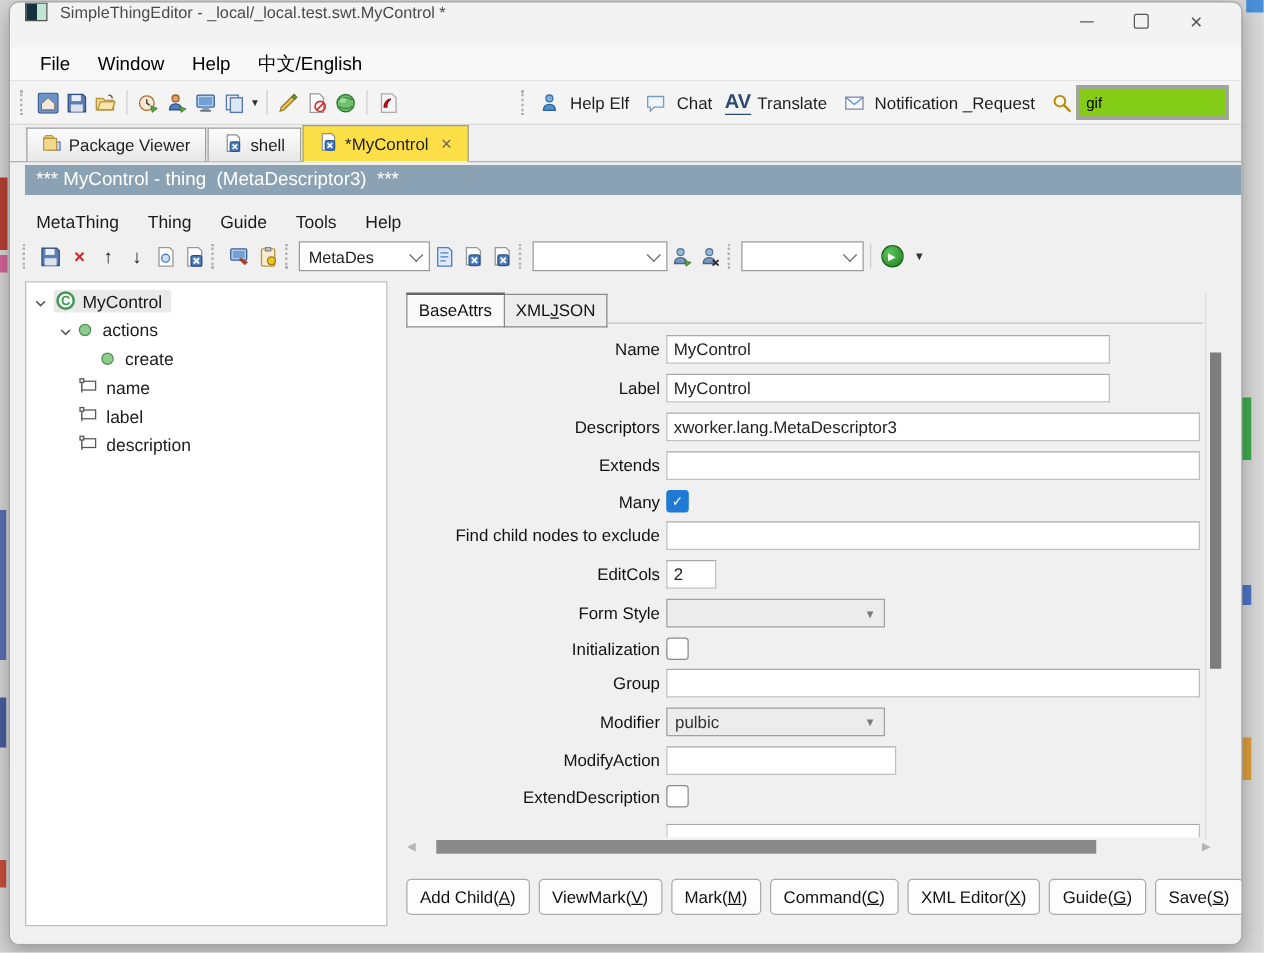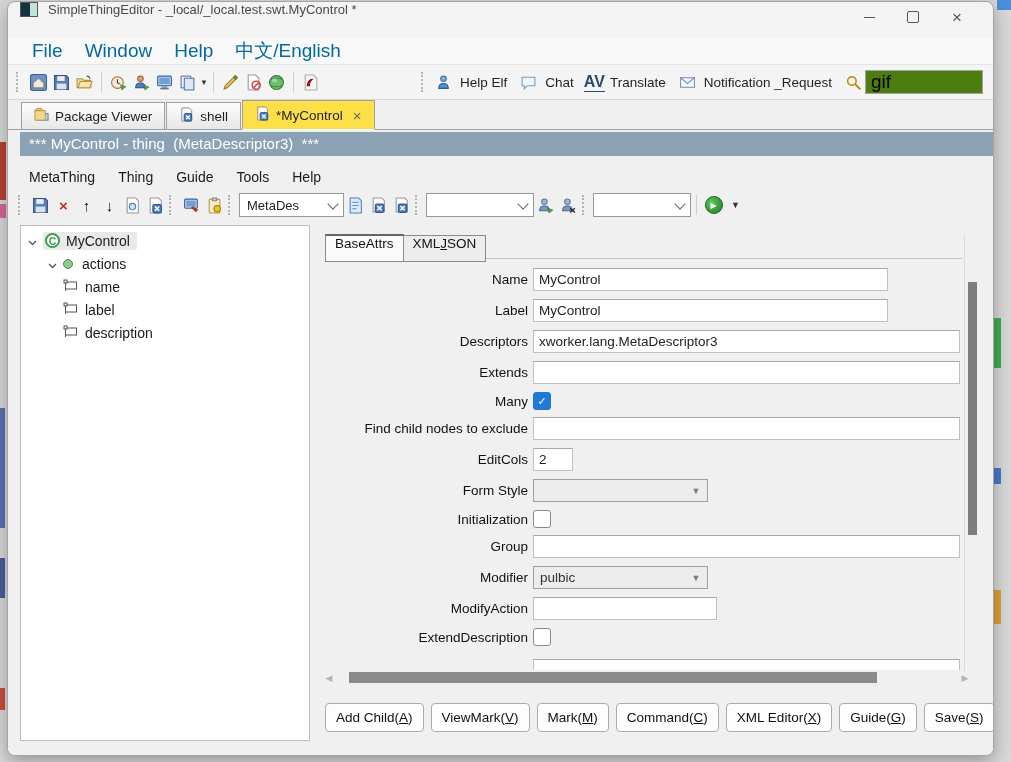--- a/index.html
+++ b/index.html
@@ -14,32 +14,32 @@
   .titlebar{display:flex;align-items:flex-start;height:36px;padding:0 14px 0 12px}
   .appicon{width:16px;height:13px;border:1px solid #555;background:linear-gradient(90deg,#16323f 55%,#bfe6d2 55%);margin-right:10px}
   .title{font-size:13px;color:#4a4a4a}
   .wc{margin-left:auto;display:flex}
   .wcb{width:44px;height:30px;display:flex;align-items:center;justify-content:center;color:#555}
   .wmin{width:11px;border-top:1px solid #555;display:inline-block}
   .wmax{width:10px;height:10px;border:1.2px solid #555;border-radius:2px;display:inline-block}
   .wclose{font-size:17px;line-height:1}
   
   .menubar{display:flex;align-items:center;height:26px;background:#f8f8f8;border-bottom:1px solid #e4e4e4;padding-left:13px}
-  .mi{padding:0 11px;font-size:19px;color:#0369a1}
+  .mi{padding:0 11px;font-size:15px;color:#000000}
   
   .toolbar{display:flex;align-items:center;height:34px;background:#f4f4f4;border-bottom:1px solid #d7d7d7;padding:0 10px 0 6px}
   .grip{width:3px;height:20px;border-left:2px dotted #b3b3b3;margin:0 6px 0 2px}
   .tbi{width:23px;height:23px;display:flex;align-items:center;justify-content:center}
   svg.i{width:17px;height:17px}
   svg.i14{width:15px;height:15px}
   .sep{width:1px;height:20px;background:#cdcdcd;margin:0 5px}
   .ddv{font-size:8px;color:#333;margin-left:1px}
   .tlabel{font-size:13.5px;color:#1f1f1f;margin:0 10px 0 5px}
   .av{font-size:16px;font-weight:bold;color:#2c4a6e;border-bottom:1px solid #2c4a6e}
-  .search-input{width:106px;height:20px;border:1px solid #a3a3a3;font-size:19px;padding:1px 5px;background:#4d7c0f;outline:none}
+  .search-input{width:106px;height:20px;border:3px solid #a3a3a3;font-size:12px;padding:1px 5px;background:#84cc16;outline:none}
   
   .tabbar{display:flex;align-items:flex-end;height:29px;background:#f0f0f0;border-bottom:1px solid #9f9f9f;padding-left:13px}
   .tab{display:flex;align-items:center;gap:6px;height:26px;padding:0 12px;font-size:13.5px;color:#1f1f1f;
        background:linear-gradient(#fdfdfd,#e7e7e7);border:1px solid #9f9f9f;border-bottom:none;margin-right:1px}
   .tab.active{background:#fde047;height:28px;margin-bottom:-1px;border-bottom:1px solid #fff}
   .tclose{color:#666;font-size:15px;margin-left:4px}
   
   .editor{position:relative;height:628px;background:#f0f0f0}
   .ed-header{position:absolute;left:12px;right:0;top:2px;height:24px;background:#8ba1b4;color:#fff;
              font-size:15px;line-height:24px;padding-left:9px;white-space:pre}
@@ -57,21 +57,21 @@
         font-size:14px;color:#1a1a1a;padding-top:3px;box-sizing:border-box}
   .trow{display:flex;align-items:center;height:23px}
   .tchev{width:11px;height:11px;margin-right:5px;flex:none}
   .tsel{display:flex;align-items:center;background:#e9e9e9;border-radius:2px;padding:1px 7px 1px 2px}
   .cls{width:15px;height:15px;border-radius:50%;border:2px solid #3d9a50;color:#3d9a50;font-weight:bold;font-size:10.5px;
        display:flex;align-items:center;justify-content:center;margin-right:6px;background:#fff;box-sizing:border-box;flex:none}
   .dot{width:8px;height:8px;border-radius:50%;background:#90ca90;border:1px solid #4e8e4e;margin-right:9px;flex:none}
   .atic{margin-right:7px;flex:none}
   
   .ftabs{position:absolute;left:317px;top:104px;display:flex;align-items:flex-end}
-  .ftab{height:25px;display:flex;padding:0 9px;font-size:13.5px;color:#111;
+  .ftab{height:25px;display:flex;align-items:center;padding:0 9px;font-size:13.5px;color:#111;
         border:1px solid #8a8a8a;background:#ededed}
   .ftab.active{background:#fafafa;border-top:2px solid #666}
   .ftab + .ftab{border-left:none}
   .ftab-line{position:absolute;left:478px;top:128px;width:476px;border-top:1px solid #c2c2c2}
   .frows{position:absolute;left:314px;top:138px;width:648px}
   .frow{display:flex;align-items:center;margin-bottom:8px;height:23px}
   .frow.cbrow{height:18px;margin-bottom:7px}
   .flab{width:206px;text-align:right;font-size:13.5px;color:#111;padding-right:5px;flex:none;white-space:nowrap}
   .fin{height:21px;border:1px solid #c0c0c0;border-top-color:#a8a8a8;background:#fff;font-size:13.5px;color:#222;
        padding:0 5px;outline:none;font-family:"Liberation Sans","DejaVu Sans",sans-serif;box-sizing:content-box}
@@ -396,20 +396,24 @@
           <span>MyControl</span>
         </span>
       </div>
       <div class="trow" style="padding-left:26px">
         <span class="tchev"><svg width="11" height="11" viewBox="0 0 11 11">
               <polyline points="2,4 5.5,7.5 9,4" fill="none" stroke="#555" stroke-width="1.3"></polyline>
             </svg></span>
         <span class="dot"></span>
         <span>actions</span>
       </div>
+      <div class="trow" style="padding-left:60px">
+        <span class="dot"></span>
+        <span>create</span>
+      </div>
       <div class="trow" style="padding-left:42px">
         <span class="atic"><svg width="15" height="13" viewBox="0 0 15 13">
               <path d="M2.5 1v11" stroke="#555"></path>
               <rect x="2.5" y="3" width="11" height="7" fill="#fff" stroke="#555"></rect>
               <rect x="1" y="1" width="3" height="3" fill="#eee" stroke="#555"></rect>
             </svg></span>
         <span>name</span>
       </div>
       <div class="trow" style="padding-left:42px">
         <span class="atic"><svg width="15" height="13" viewBox="0 0 15 13">

